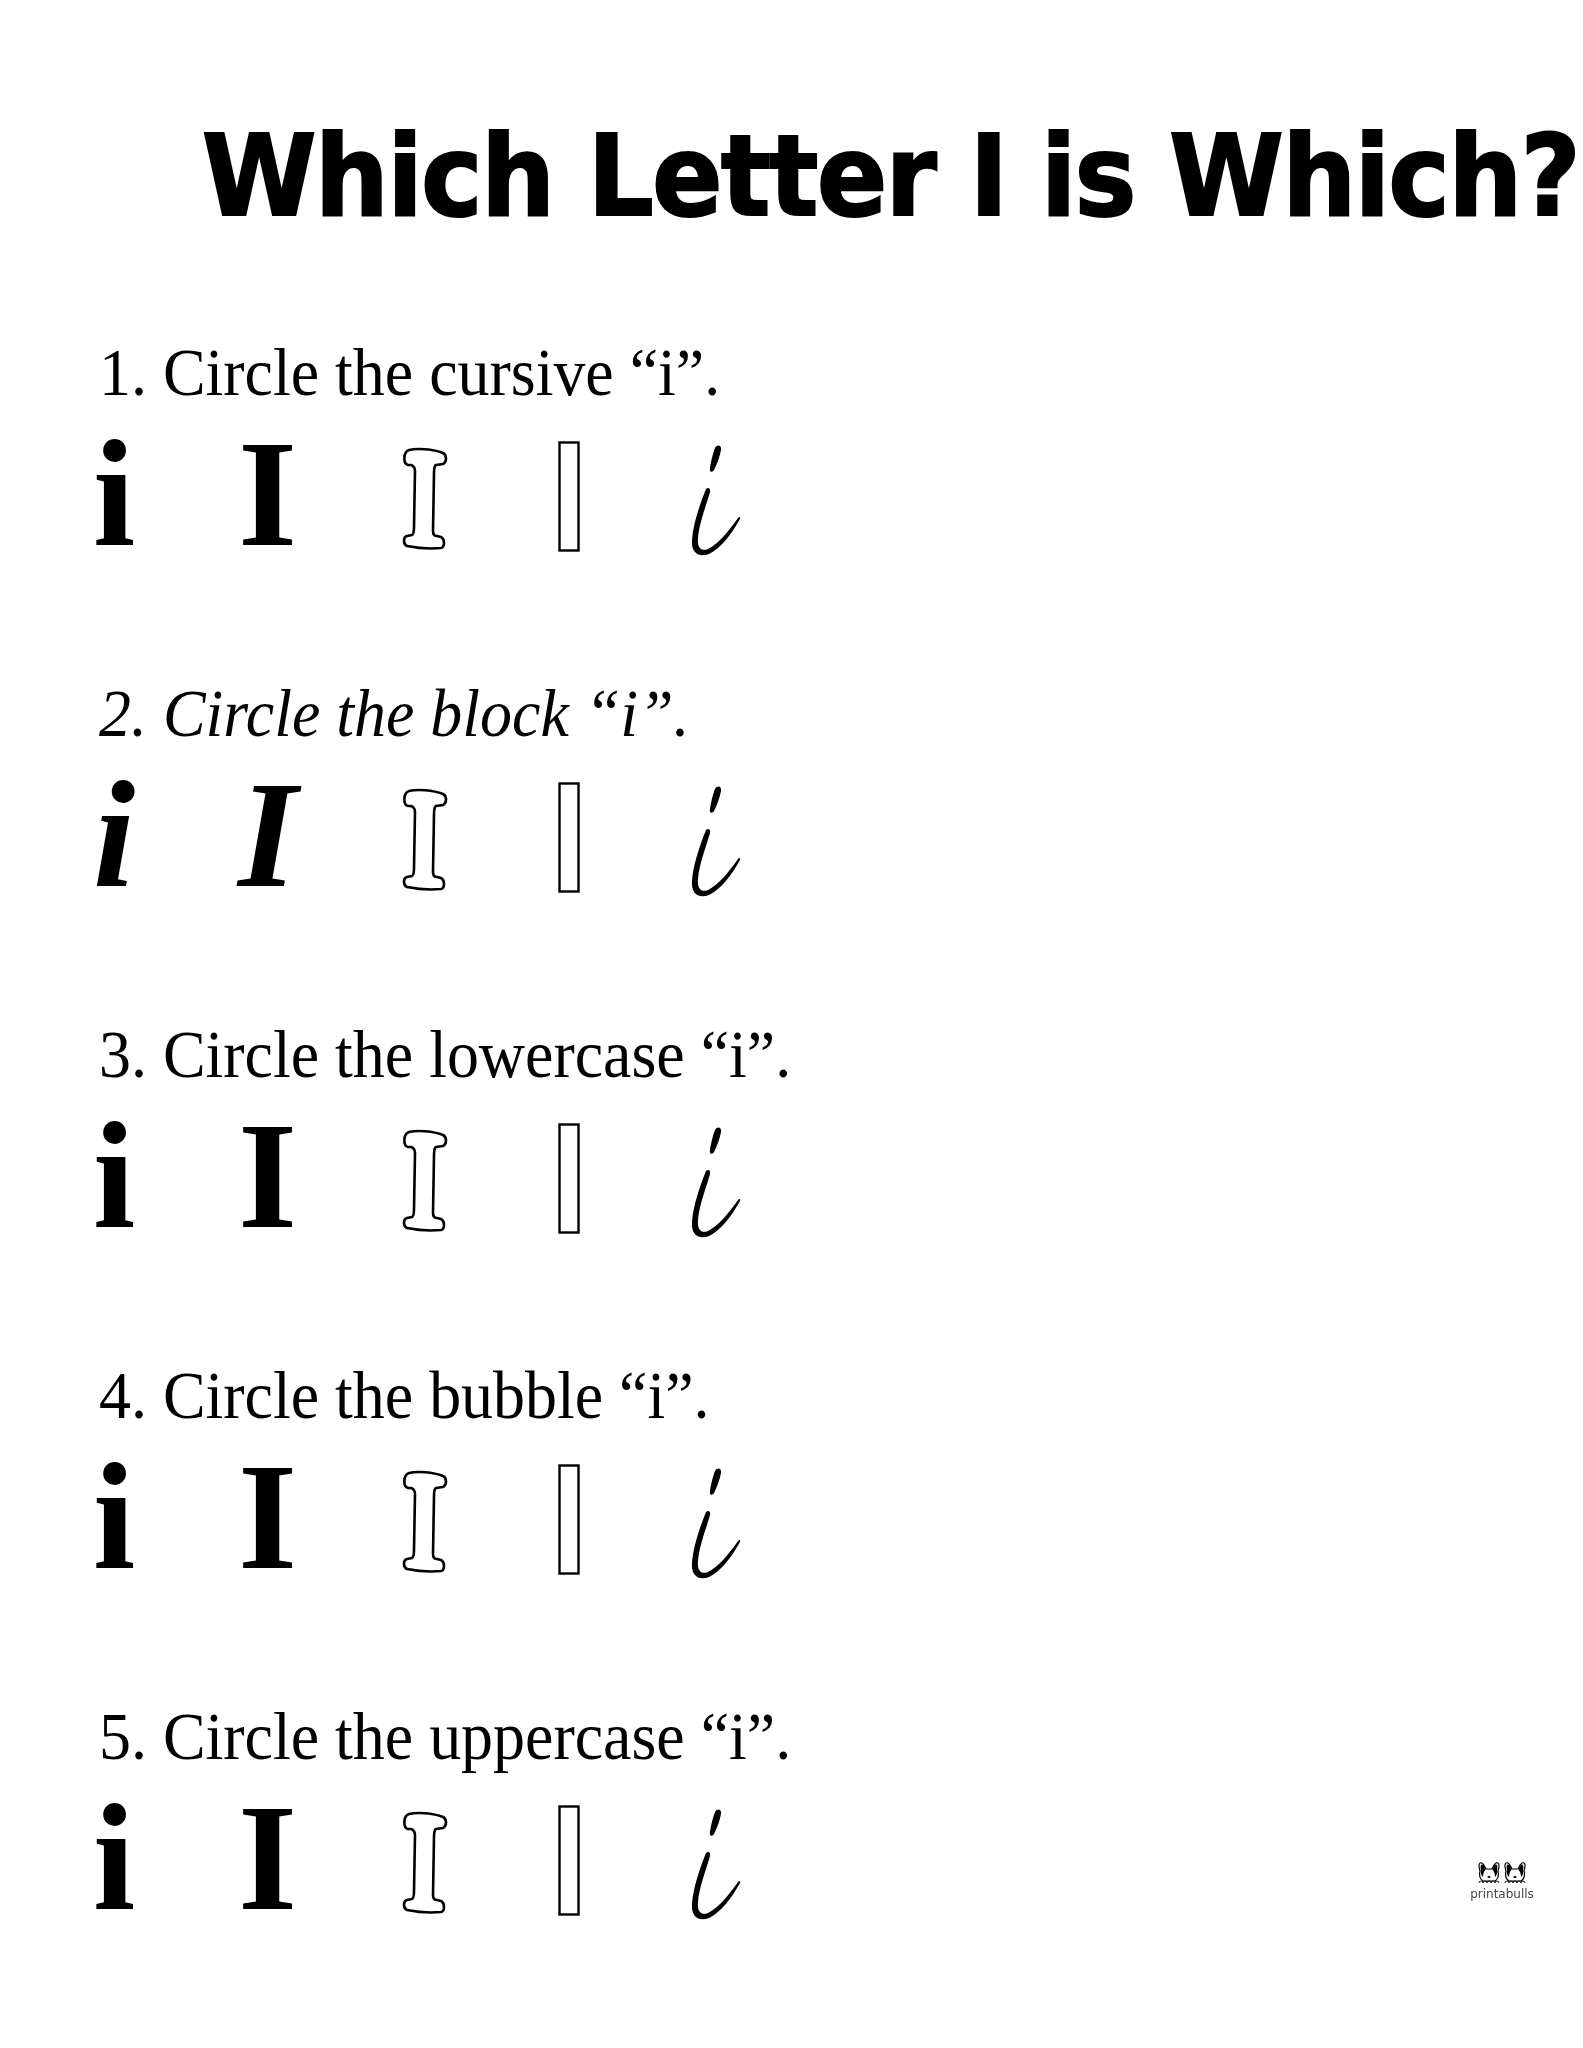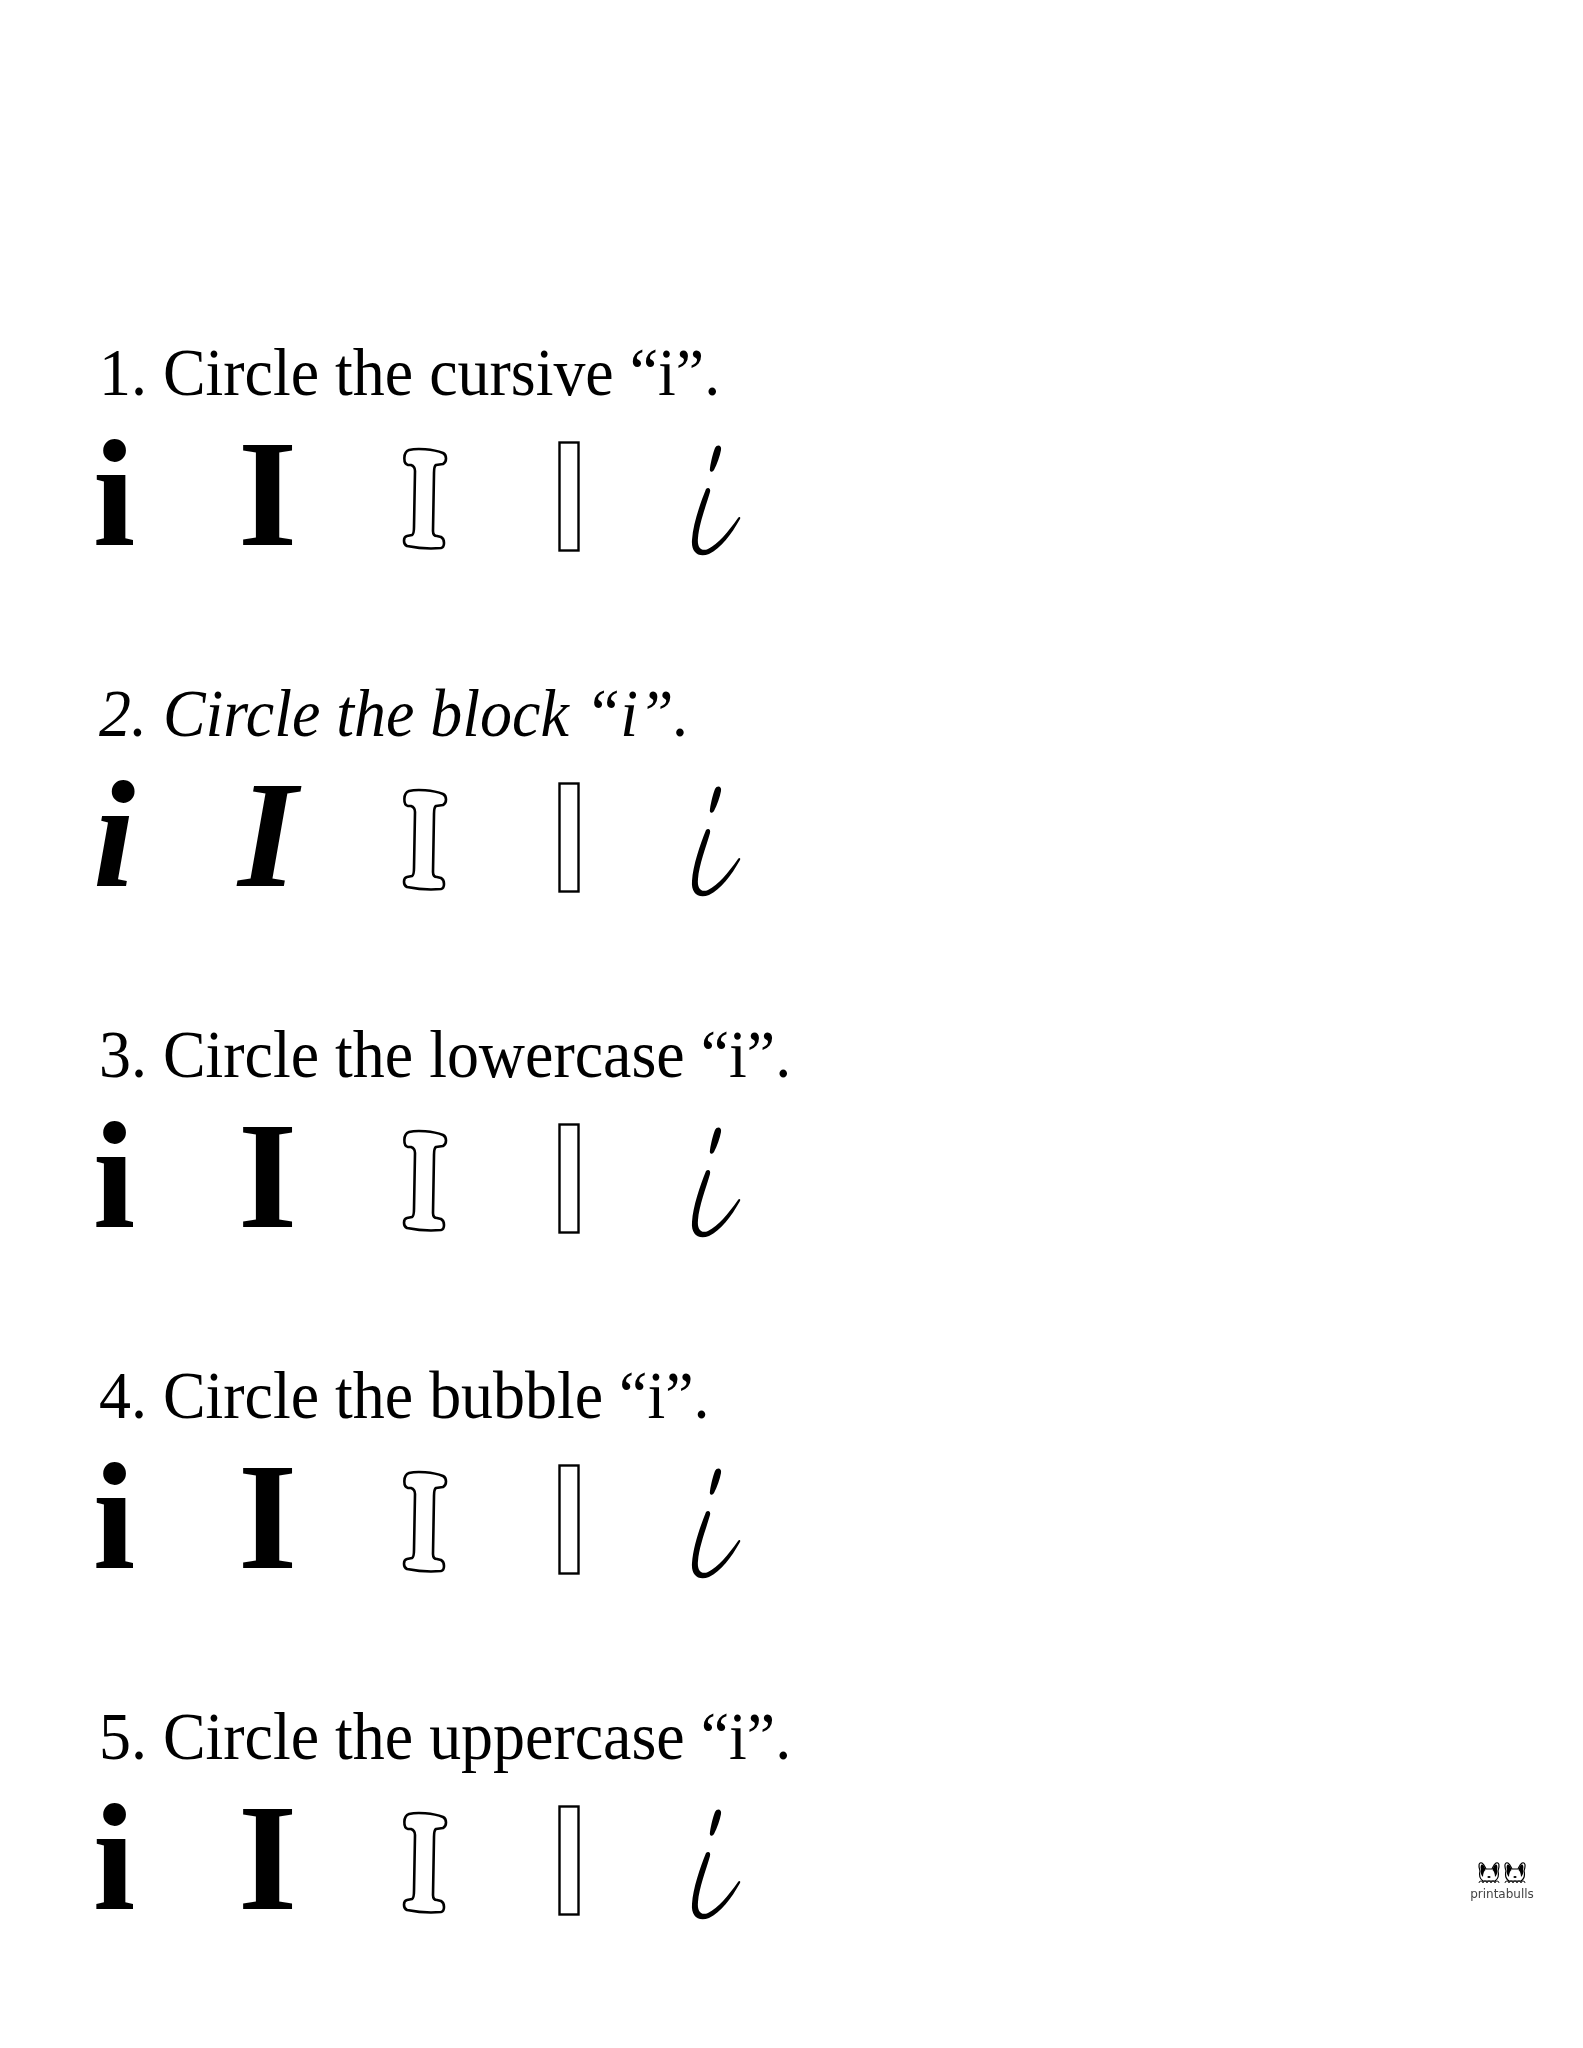--- a/index.html
+++ b/index.html
@@ -102,20 +102,23 @@
     position: absolute;
     left: 11px;
     top: 0;
   }
 </style>
 </head>
 <body>
 
 <div class="page">
 
+  <div class="title">
+    <span>Which Letter I is Which?</span>
+  </div>
 
   <div class="question" style="top:338px;">
     <div class="q-text">1. Circle the cursive “i”.</div>
     <div class="letter-row">
 
   <div class="letter" style="left:96px; top:96px; width:40px; height:125px;">
     <span class="serif-glyph glyph-i" style="left:-3px; top:-16px;">i</span>
   </div>
 
   <div class="letter" style="left:244px; top:96px; width:46px; height:125px;">

